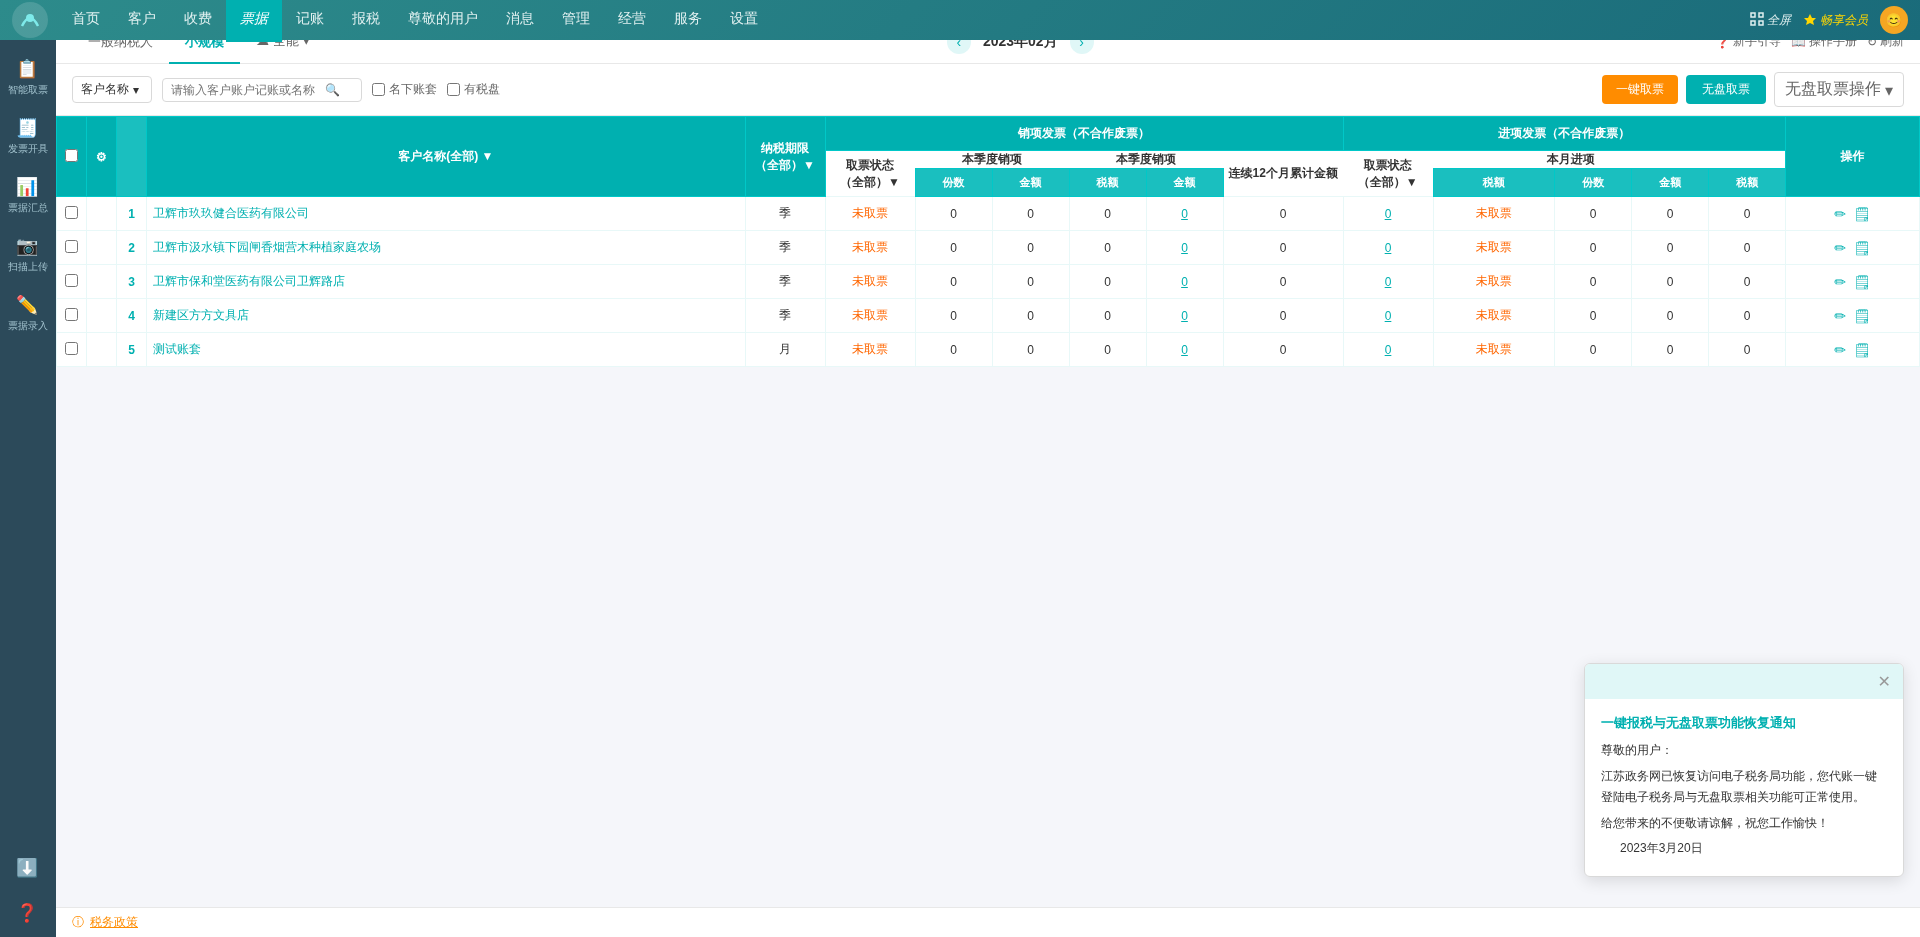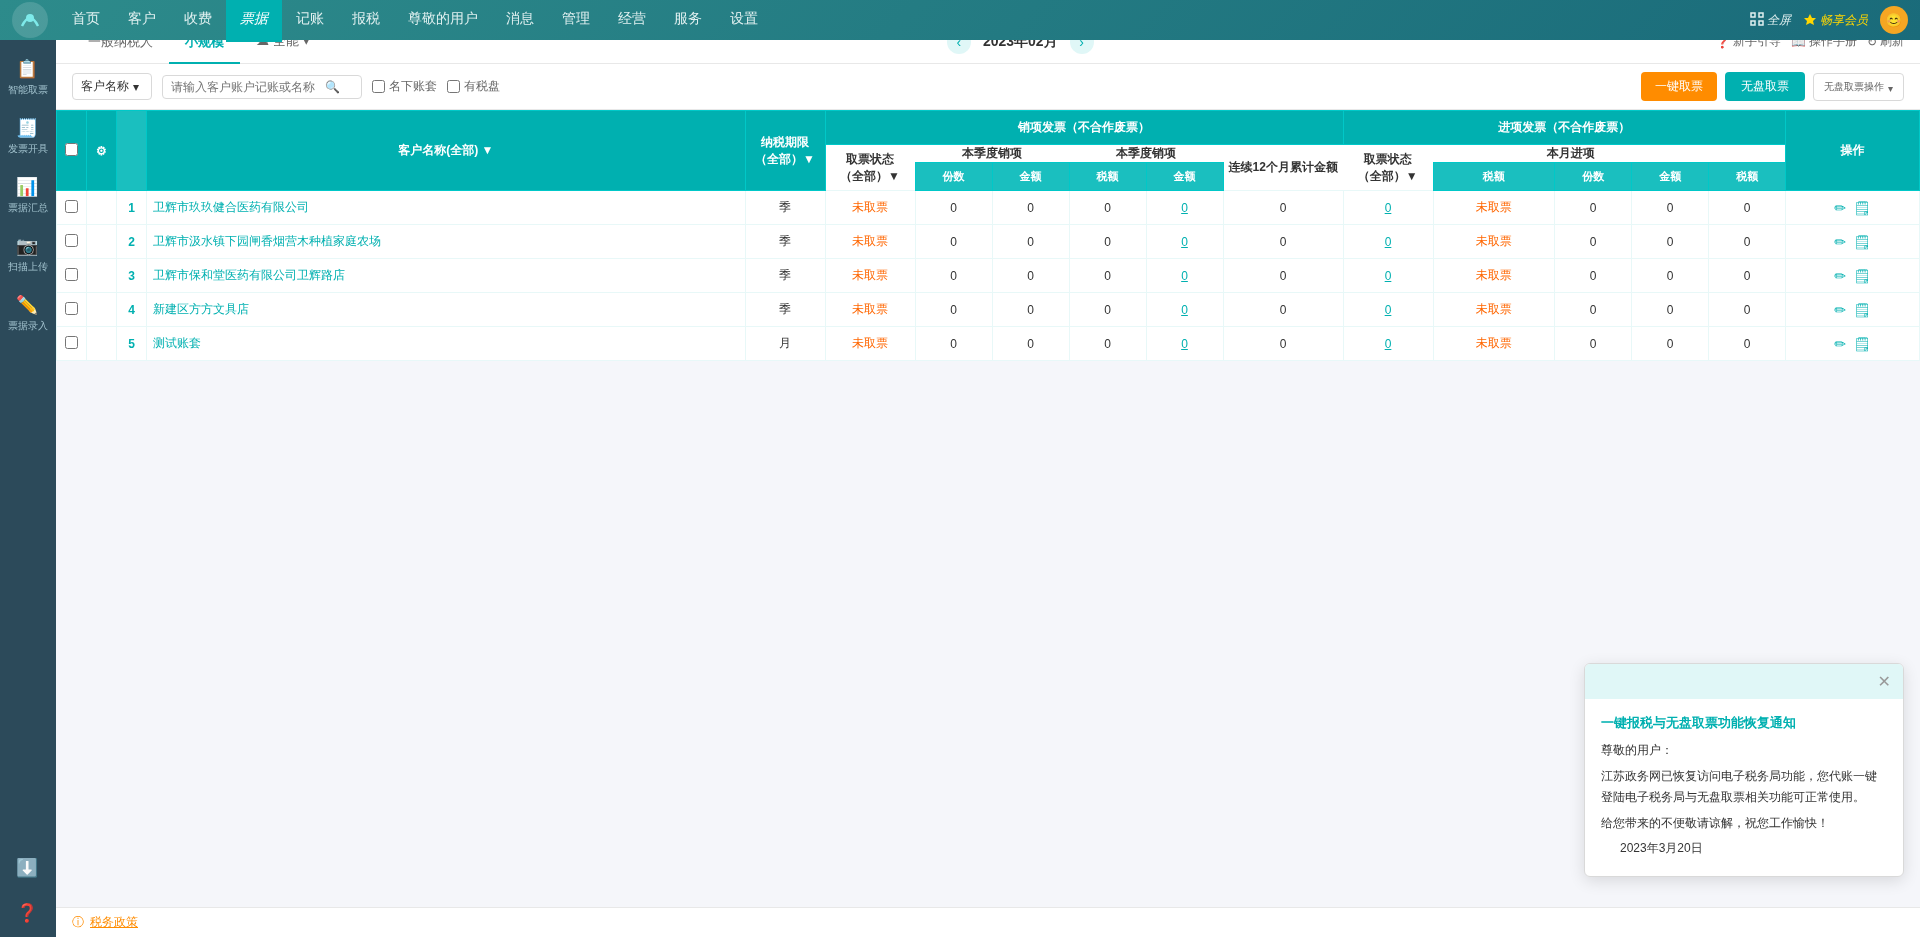--- a/index.html
+++ b/index.html
@@ -54,21 +54,21 @@
       border-bottom: 1px solid #e8e8e8;
     }
     .toolbar-left { display: flex; align-items: center; gap: 10px; flex: 1; }
     .select-box { border: 1px solid #d9d9d9; border-radius: 4px; padding: 4px 8px; font-size: 12px; color: #333; display: flex; align-items: center; gap: 4px; cursor: pointer; background: #fff; min-width: 80px; }
     .search-box { border: 1px solid #d9d9d9; border-radius: 4px; padding: 4px 8px; font-size: 12px; color: #999; display: flex; align-items: center; gap: 4px; width: 200px; background: #fff; }
     .search-box input { border: none; outline: none; font-size: 12px; color: #333; width: 150px; }
     .checkbox-label { display: flex; align-items: center; gap: 4px; cursor: pointer; font-size: 12px; color: #666; }
     .toolbar-right { display: flex; align-items: center; gap: 8px; }
     .btn-orange { background: #ff8c00; color: #fff; border: none; border-radius: 4px; padding: 6px 14px; cursor: pointer; font-size: 12px; }
     .btn-teal { background: #00b0b0; color: #fff; border: none; border-radius: 4px; padding: 6px 16px; cursor: pointer; font-size: 12px; }
-    .btn-gray { background: #fff; color: #666; border: 1px solid #d9d9d9; border-radius: 4px; padding: 6px 10px; cursor: pointer; font-size: 10px; display: flex; align-items: flex-end; gap: 4px; }
+    .btn-gray { background: #fff; color: #666; border: 1px solid #d9d9d9; border-radius: 4px; padding: 6px 10px; cursor: pointer; font-size: 16px; display: flex; align-items: flex-end; gap: 4px; }
 
     
     .table-wrapper { overflow: auto; height: calc(100vh - 40px - 44px - 44px - 8px); }
     table { width: 100%; border-collapse: collapse; background: #fff; }
     thead tr:first-child th { background: #00b0b0; color: #fff; text-align: center; padding: 8px 4px; font-size: 12px; border: 1px solid #00c8c8; }
     thead tr:last-child th { background: #1abfbf; color: #fff; text-align: center; padding: 6px 4px; font-size: 11px; border: 1px solid #00c8c8; }
     tbody tr { border-bottom: 1px solid #e8f8f8; }
     tbody td { padding: 8px 6px; text-align: center; font-size: 12px; color: #333; border: 1px solid #e8f8f8; }
     tbody td.left { text-align: left; }
     .row-num { color: #00b0b0; font-weight: bold; }

